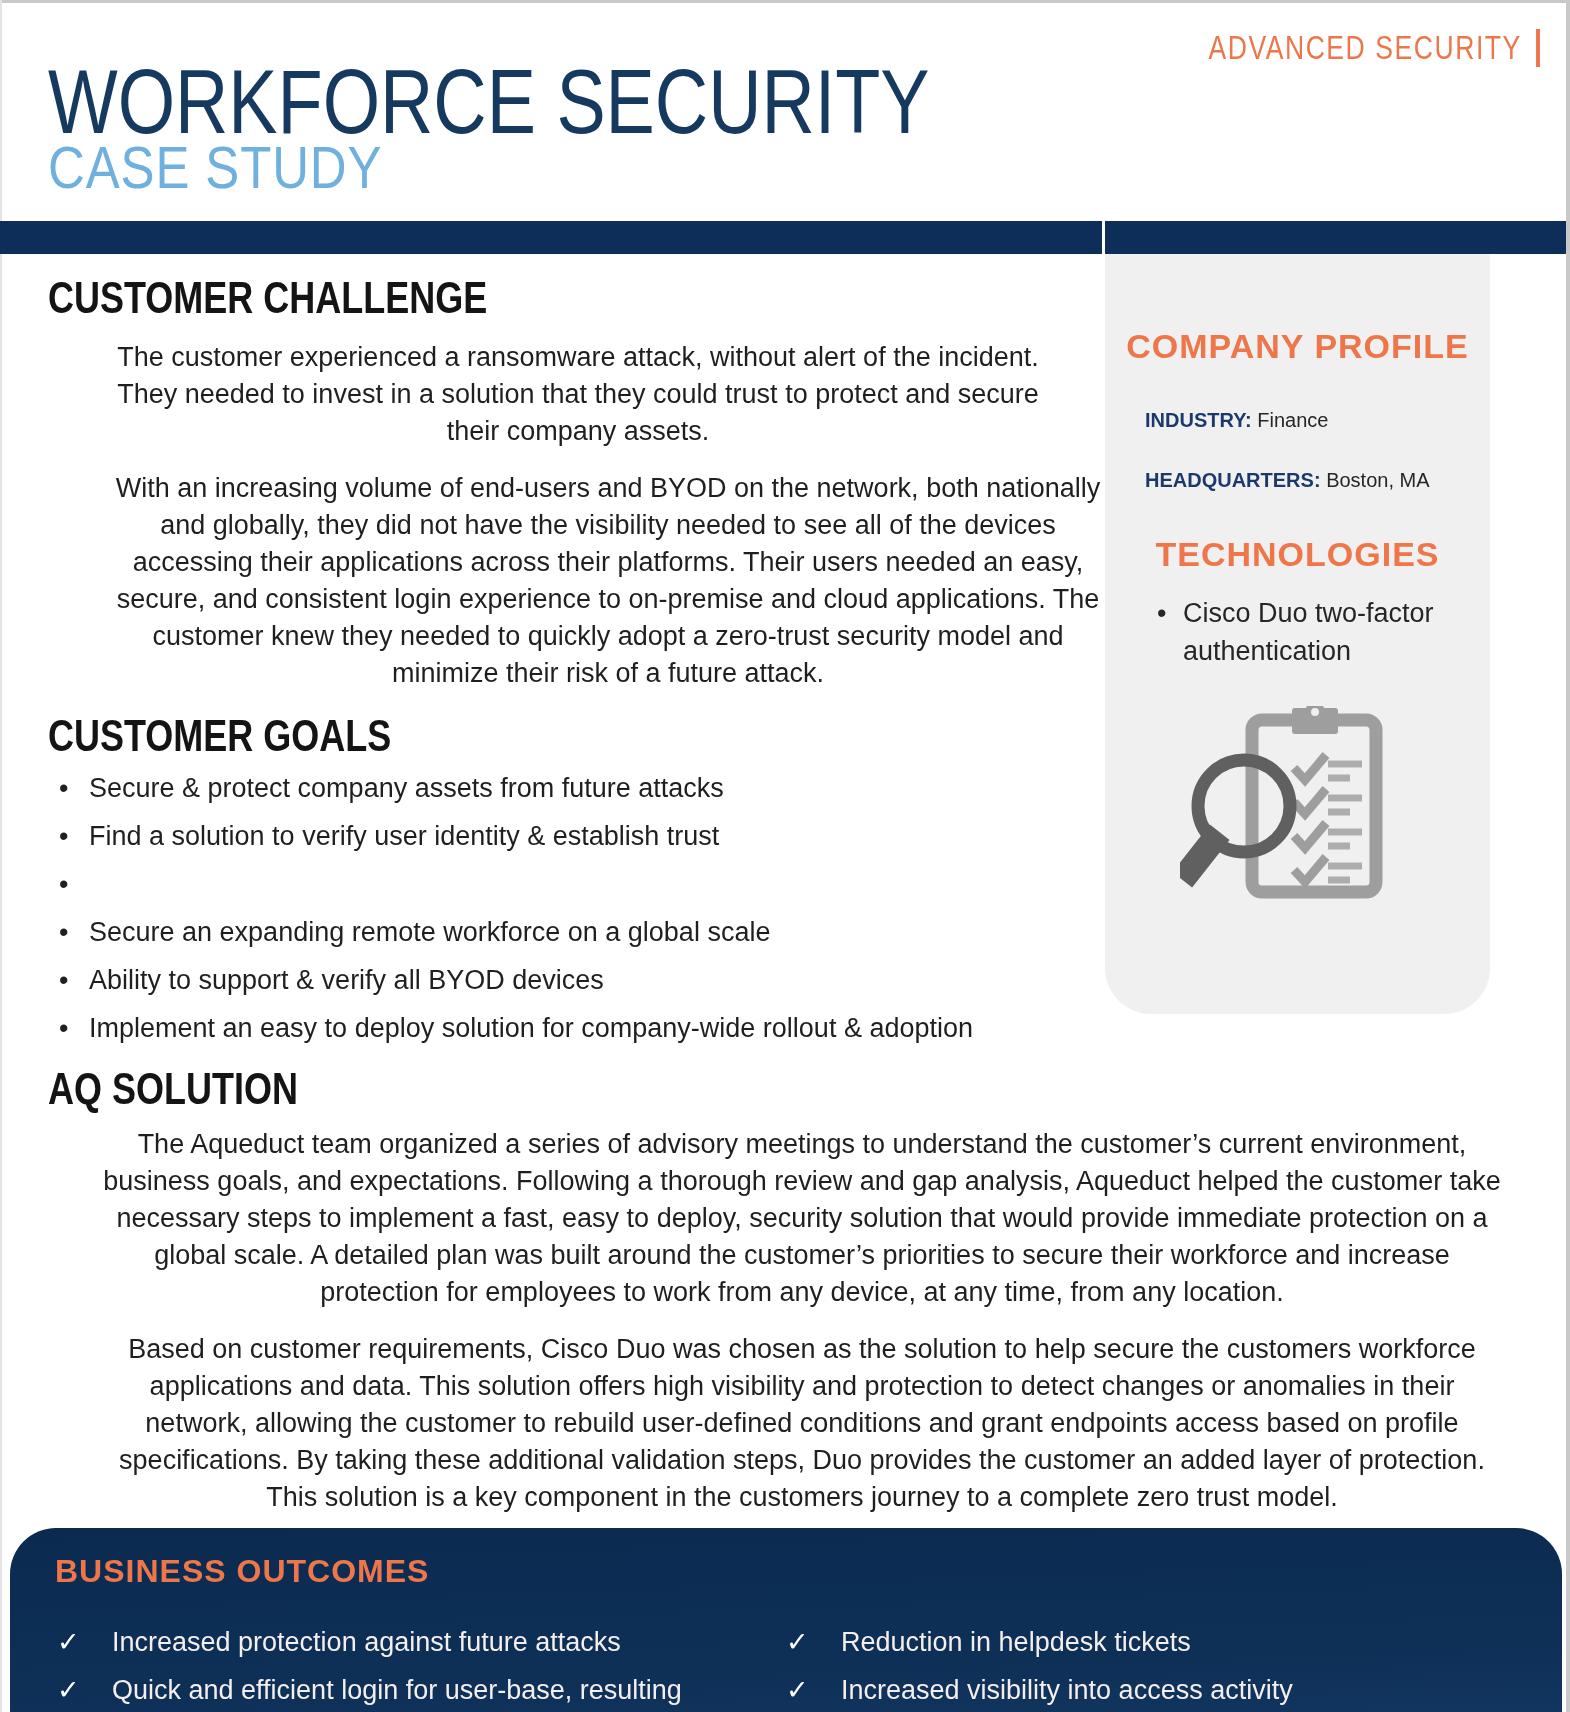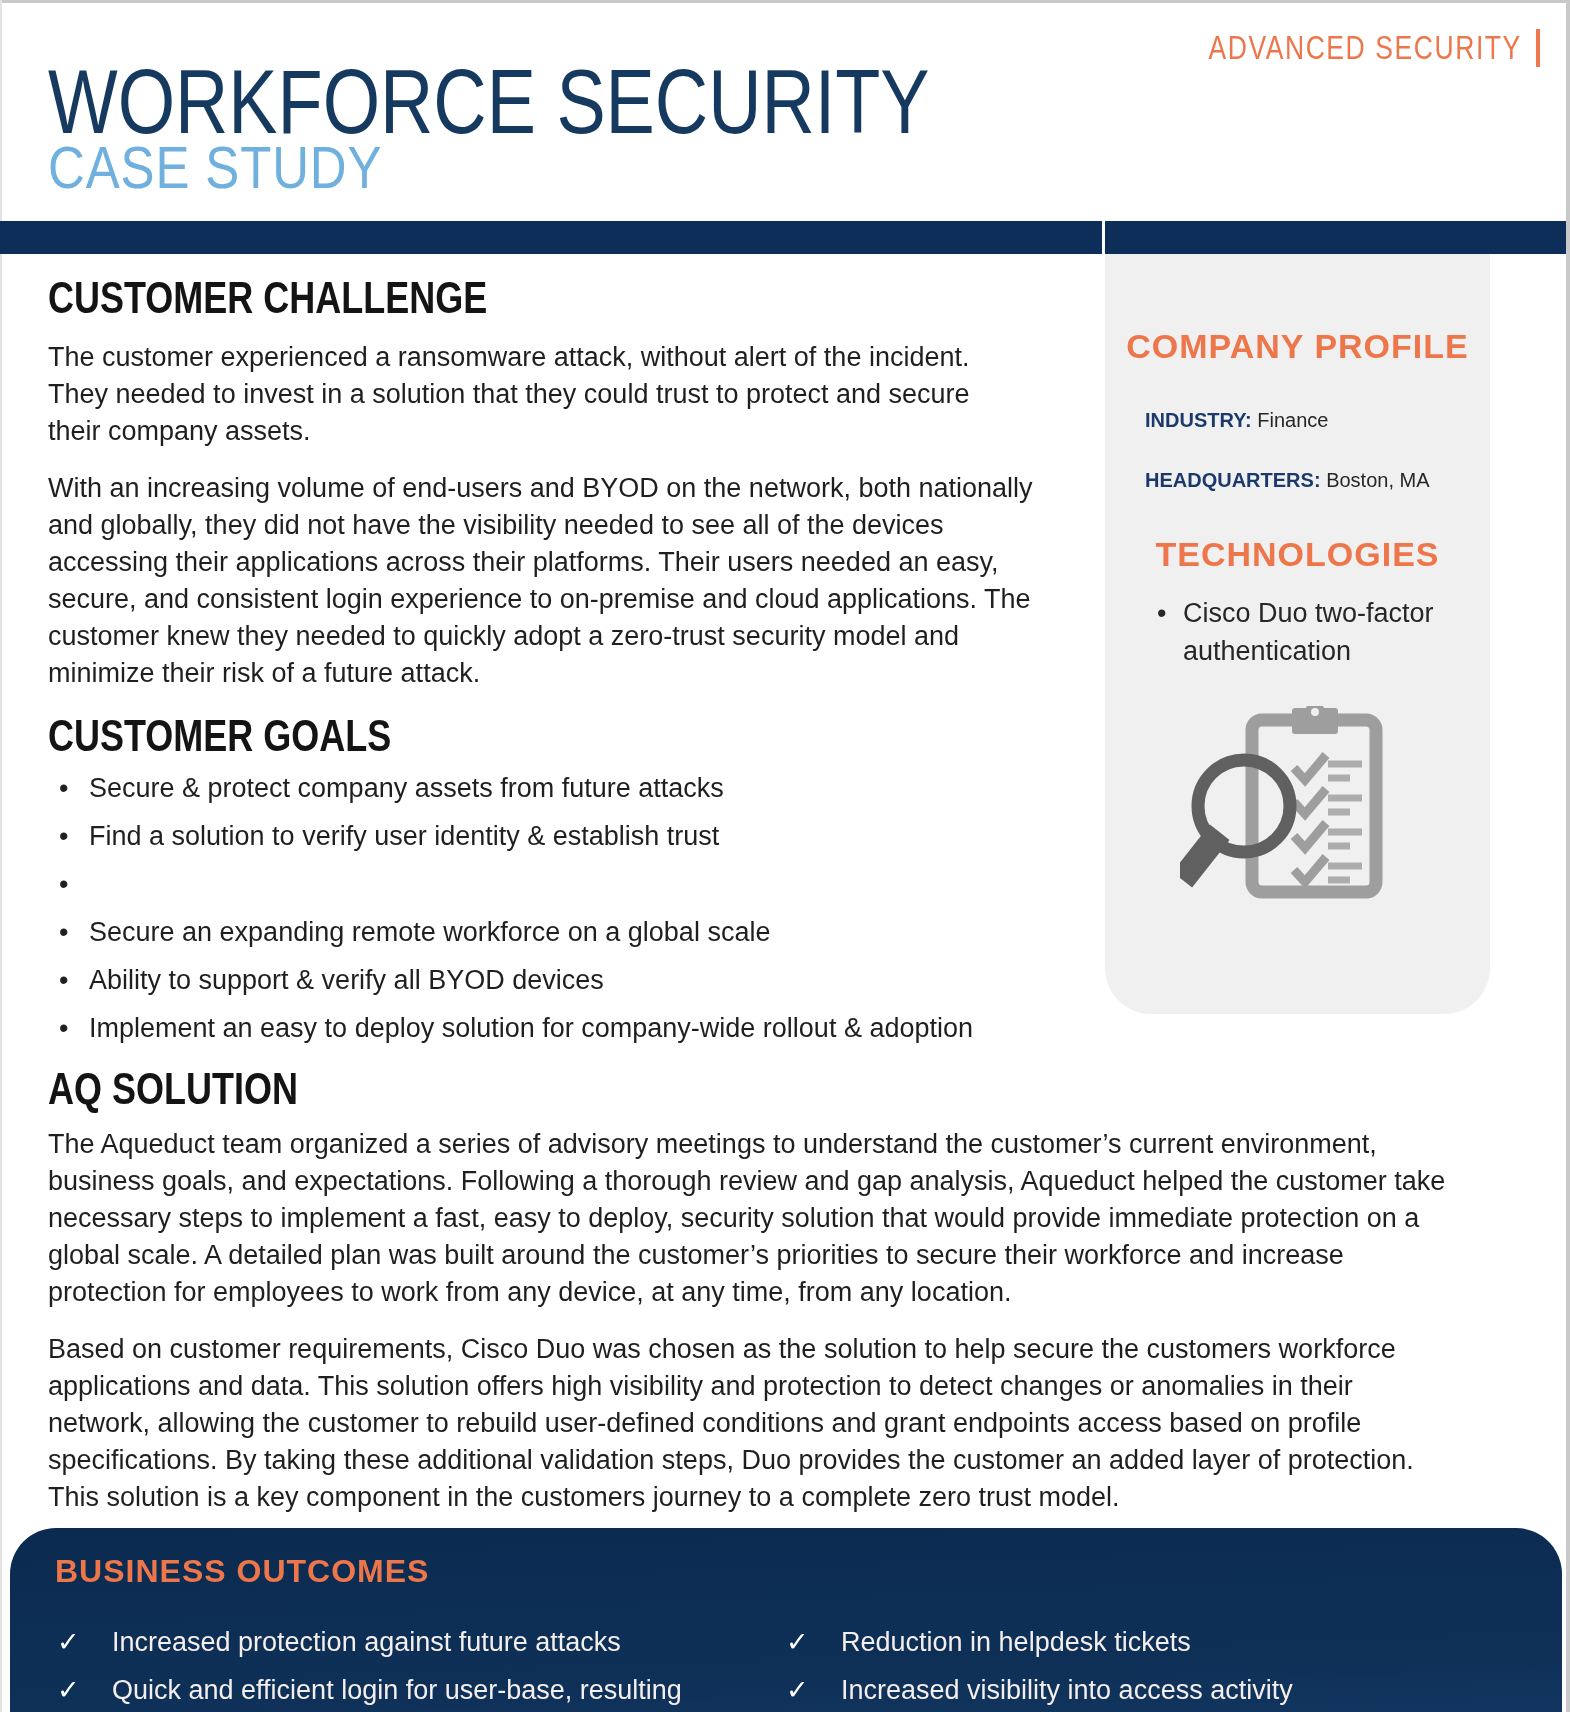--- a/index.html
+++ b/index.html
@@ -46,23 +46,23 @@
   .icon-wrap{margin-top:36px;text-align:center;transform:translateX(-12px);}
 
   
   .section-heading{position:absolute;left:48px;font-size:45px;font-weight:bold;color:#141414;
            line-height:48px;transform:scaleX(.8);transform-origin:0 0;white-space:nowrap;}
   .h-challenge{top:274px;}
   .h-goals{top:712px;}
   .h-solution{top:1065px;}
 
   
-  .para{position:absolute;left:48px;font-size:27px;line-height:37px;white-space:pre-line;color:#1f1f1f;}
+  .para{position:absolute;left:48px;font-size:27px;line-height:37px;white-space:pre-line;color:#1f1f1f;text-align:center;}
   .p-ch1{top:339px;width:1060px;}
-  .p-ch2{top:470px;width:1060px;}
+  .p-ch2{top:470px;width:1060px;margin-left:30px;}
   .p-so1{top:1126px;width:1508px;}
   .p-so2{top:1331px;width:1508px;}
 
   
   .goals-list{position:absolute;left:48px;top:770px;width:1010px;}
   .goal{display:flex;font-size:27px;line-height:37px;margin-bottom:11px;color:#1f1f1f;}
   .goal-bullet{width:30px;flex:none;padding-left:11px;}
 
   
   .outcomes{position:absolute;left:10px;top:1528px;width:1552px;height:320px;

